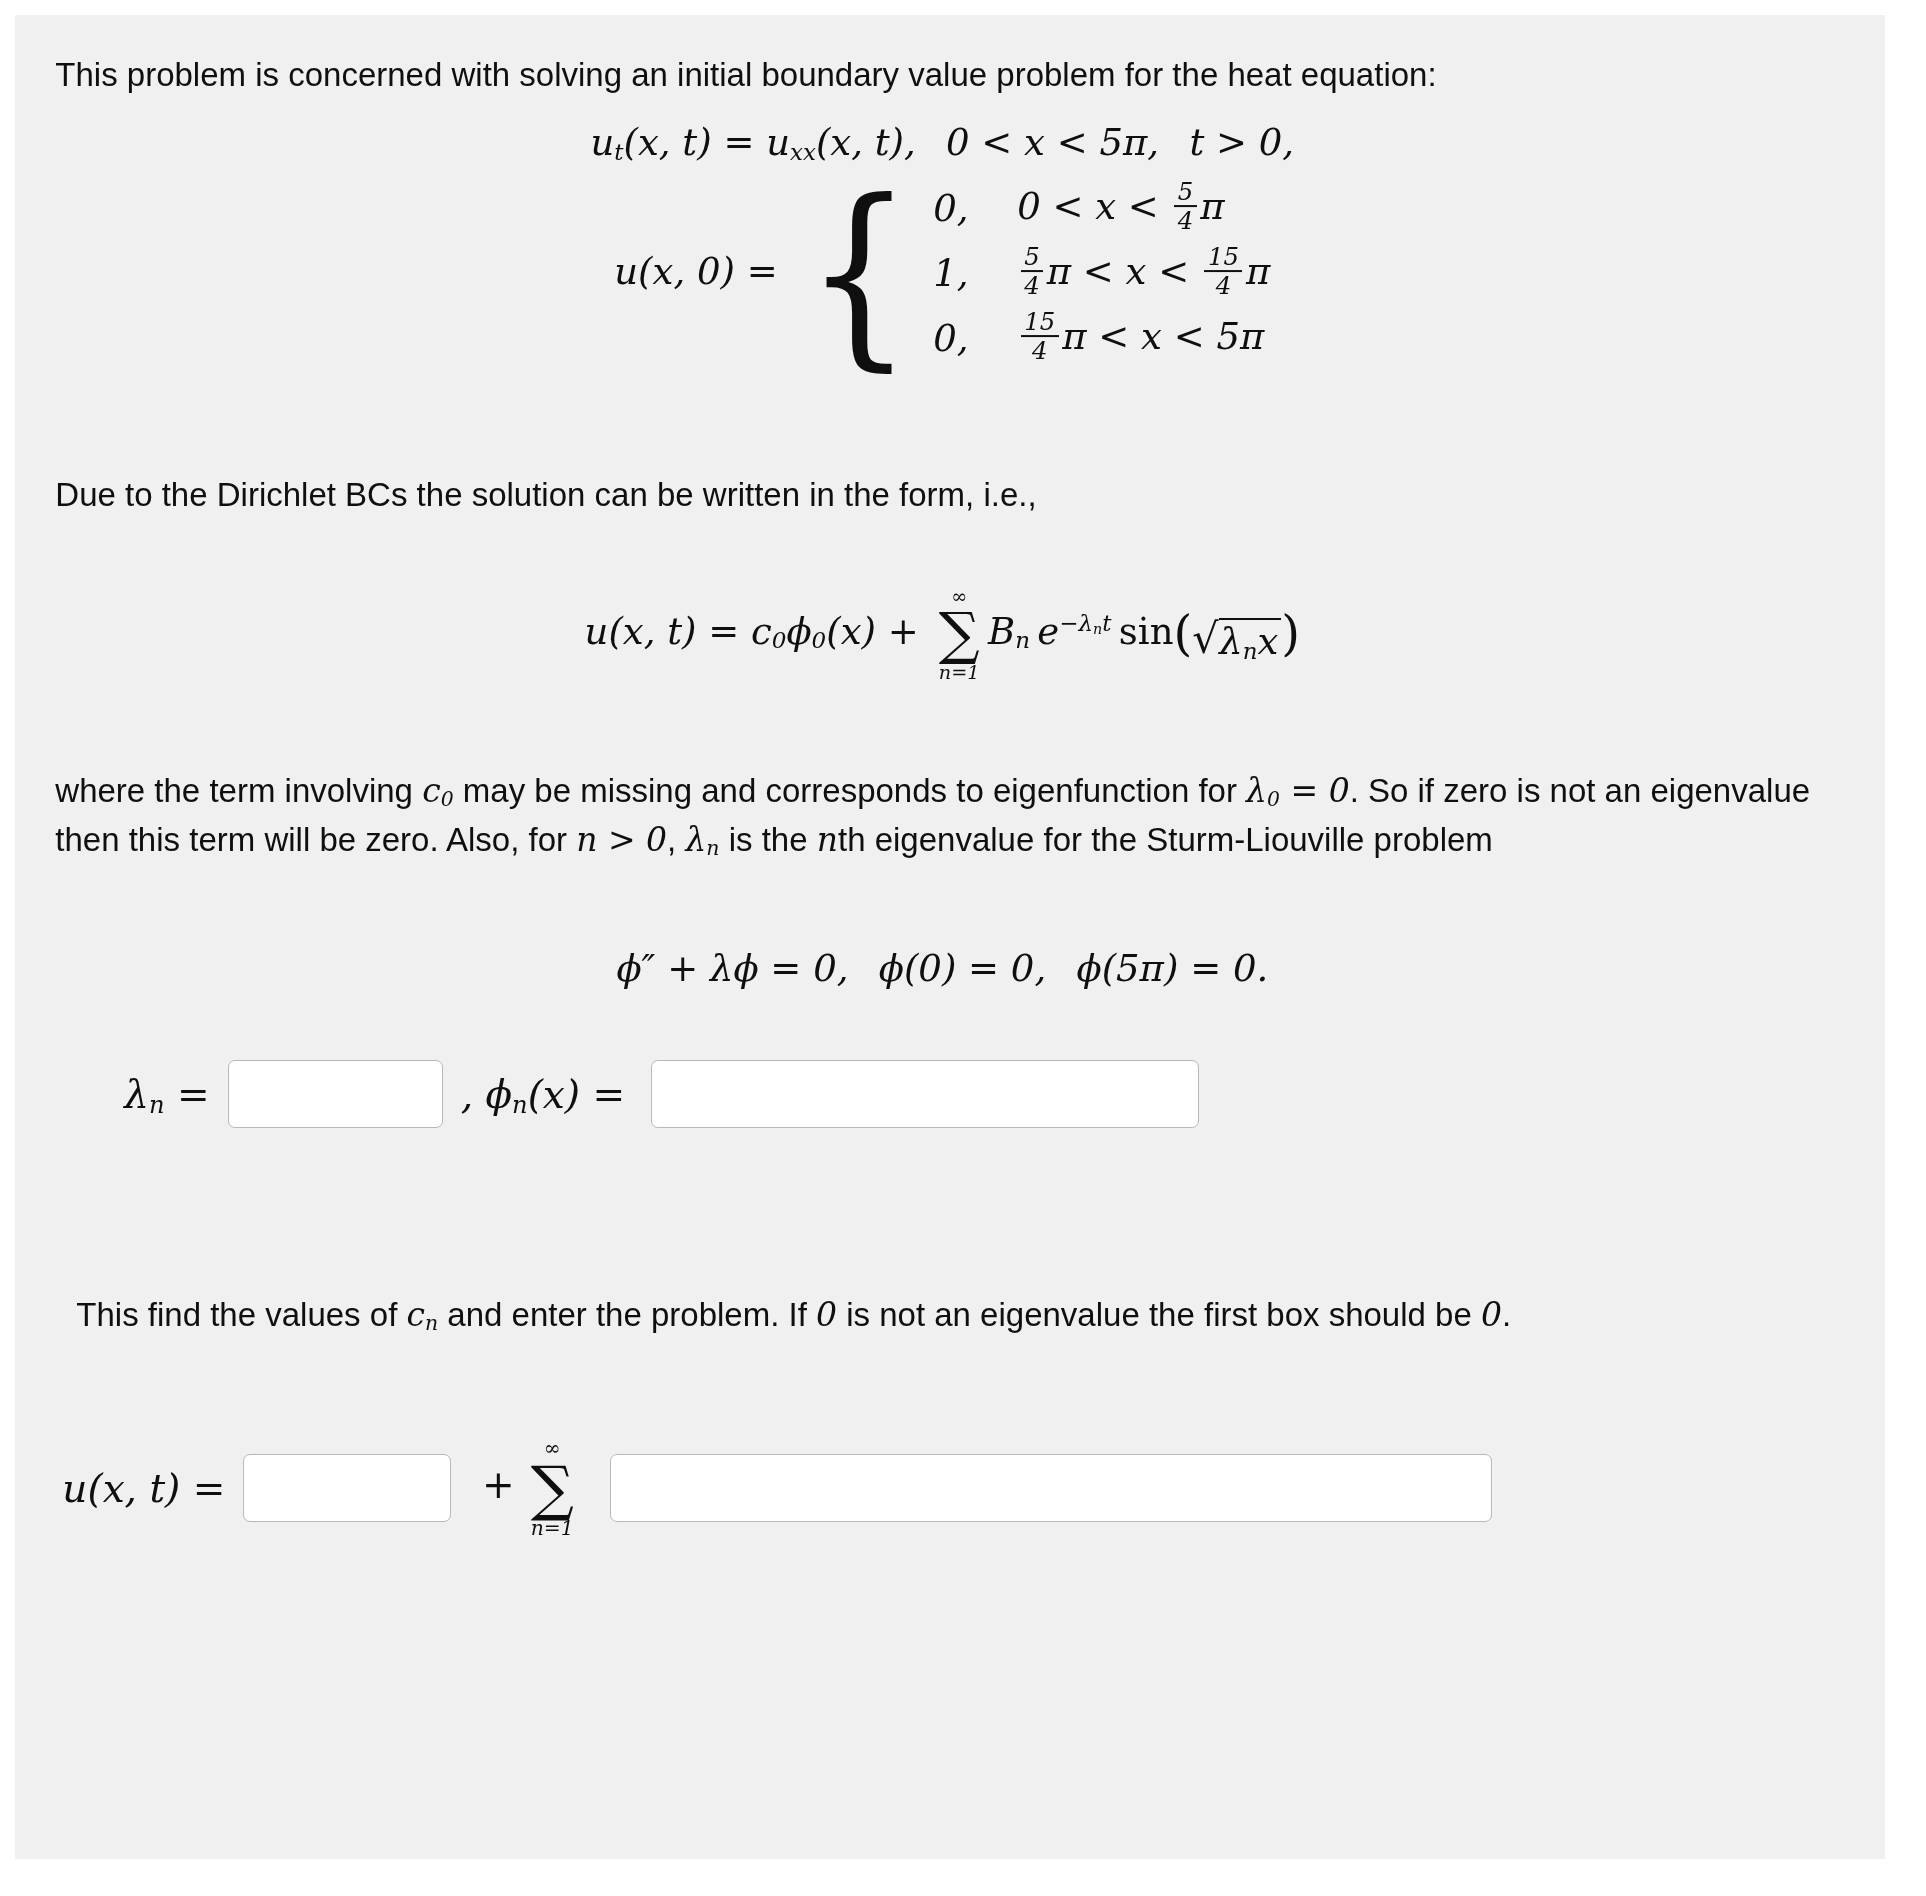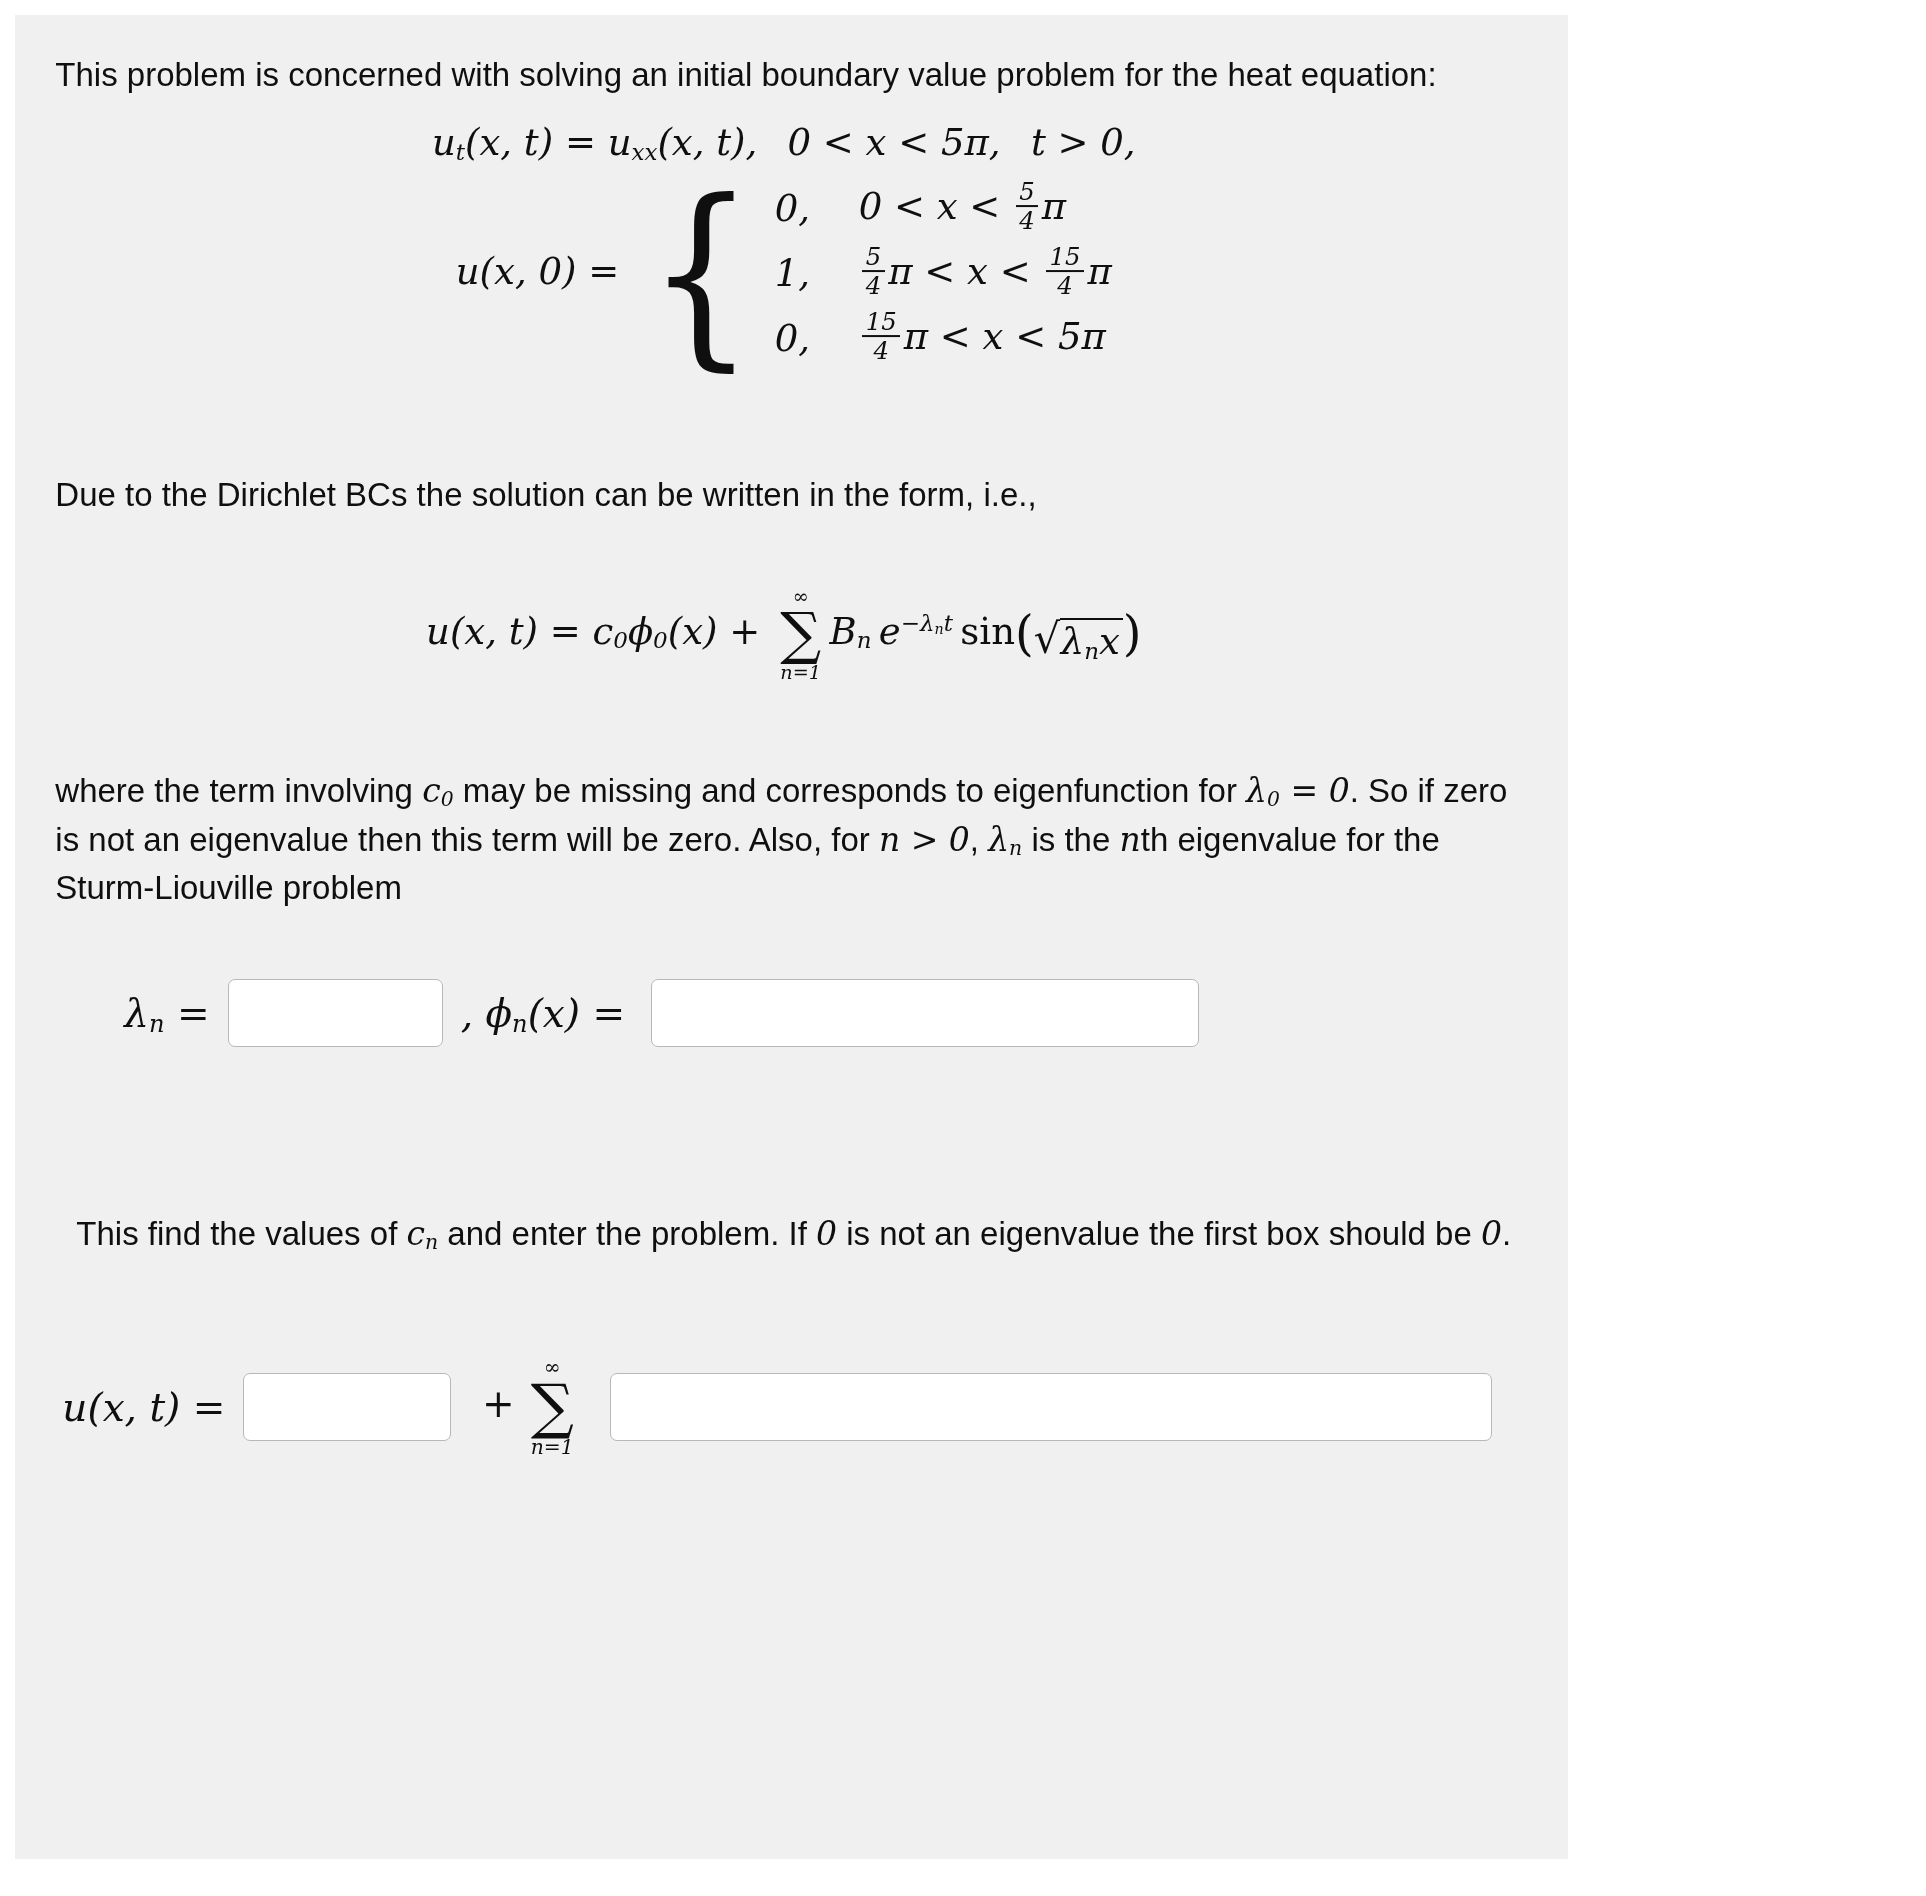--- a/index.html
+++ b/index.html
@@ -13,21 +13,21 @@
     position: relative;
     width: 1926px;
     height: 1896px;
     background: #ffffff;
     overflow: hidden;
   }
   .content {
     position: absolute;
     left: 15.3px;
     top: 15.3px;
-    width: 1553px;
+    width: 1870px;
     height: 1844px;
     background: #f0f0f1;
     box-sizing: border-box;
     padding: 36px 56px 0 40px;
     overflow: hidden;
   }
   .prose {
     font-size: 33px;
     line-height: 1.48;
     margin: 0;
@@ -177,20 +177,21 @@
           <span class="s-top">∞</span>
           <span class="s-sig">∑</span>
           <span class="s-low">n=1</span>
         </span>B<sub>n</sub> e<sup>−λ<sub>n</sub>t</sup> <span class="rm">sin</span><span class="bigp">(</span><span class="sqrt">
           <span class="rad">√</span>
           <span class="rdc">λ<sub>n</sub>x</span>
         </span><span class="bigp">)</span></div>
 
     <p class="prose p-where"><span>where the term involving </span><span class="mi">c<sub>0</sub></span><span> may be missing and corresponds to eigenfunction for </span><span class="mi">λ<sub>0</sub> = 0</span><span>. So if zero is not an eigenvalue then this term will be zero. Also, for </span><span class="mi">n &gt; 0</span><span>, </span><span class="mi">λ<sub>n</sub></span><span> is the </span><span class="mi">n</span><span>th eigenvalue for the Sturm-Liouville problem</span></p>
 
+    <div class="eq eq-sturm">ϕ″ + λϕ = 0,  ϕ(0) = 0,  ϕ(5π) = 0.</div>
 
 
     <div class="answer-row row-eigen">
       <span class="mi">λ<sub>n</sub> =</span>
       <input type="text" class="answer-input input-lambda" value="" style="">
       <span class="mi">, ϕ<sub>n</sub>(x) =</span>
       <input type="text" class="answer-input input-phi" value="" style="">
     </div>
 
     <p class="prose p-next"><span>This find the values of </span><span class="mi">c<sub>n</sub></span><span> and enter the problem. If </span><span class="mi">0</span><span> is not an eigenvalue the first box should be </span><span class="mi">0</span><span>.</span></p>

